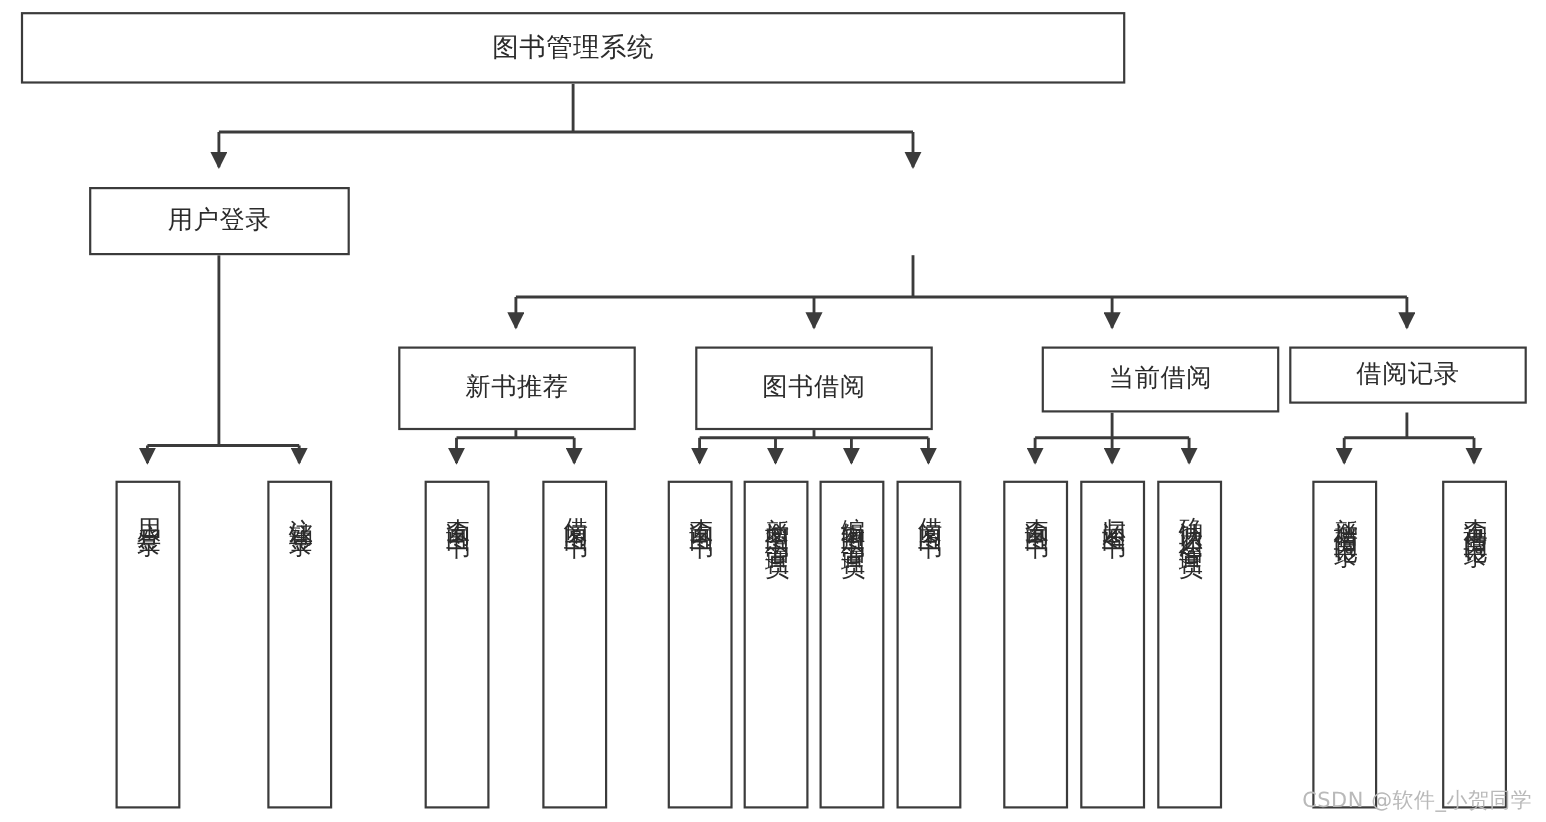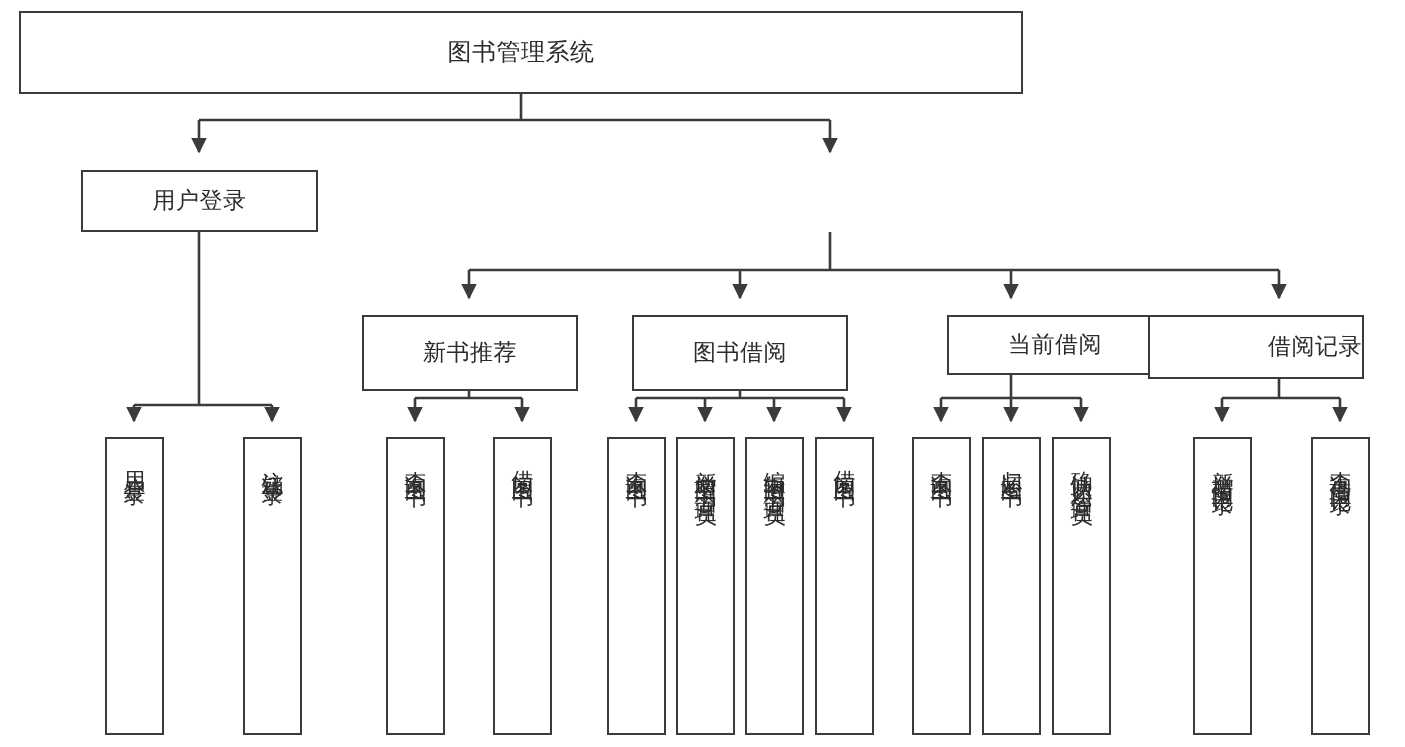--- a/index.html
+++ b/index.html
@@ -129,42 +129,42 @@
       <line x1="1011" y1="398" x2="1011" y2="421" marker-end="url(#arrow)"></line>
       <line x1="1081" y1="398" x2="1081" y2="421" marker-end="url(#arrow)"></line>
 
       <line x1="1279" y1="375" x2="1279" y2="398"></line>
       <line x1="1222" y1="398" x2="1340" y2="398"></line>
       <line x1="1222" y1="398" x2="1222" y2="421" marker-end="url(#arrow)"></line>
       <line x1="1340" y1="398" x2="1340" y2="421" marker-end="url(#arrow)"></line>
     </g>
   </svg>
 
-  <div class="node horiz root" style="left:19px; top:11px; width:1004px; height:83px;">
+  <div class="node horiz root" style="left:19px; top:11px; width:1004px; height:65px;">
     <span class="node-label">图书管理系统</span>
   </div>
 
   <div class="node horiz" style="left:81px; top:170px; width:237px; height:62px;">
     <span class="node-label">用户登录</span>
   </div>
 
 
   <div class="node horiz" style="left:362px; top:315px; width:216px; height:76px;">
     <span class="node-label">新书推荐</span>
   </div>
 
   <div class="node horiz" style="left:632px; top:315px; width:216px; height:76px;">
     <span class="node-label">图书借阅</span>
   </div>
 
   <div class="node horiz" style="left:903px; top:315px; width:216px; height:60px;margin-left:44px;">
     <span class="node-label">当前借阅</span>
   </div>
 
-  <div class="node horiz" style="left:1148px; top:315px; width:216px; height:64px;justify-content:flex-end;">
+  <div class="node horiz" style="left:1172px; top:315px; width:216px; height:52px;">
     <span class="node-label">借阅记录</span>
   </div>
 
   <div class="node leaf" style="left:105px; top:437px; width:59px; height:298px;">
     <span class="node-label">用户登录</span>
   </div>
 
   <div class="node leaf" style="left:243px; top:437px; width:59px; height:298px;">
     <span class="node-label">注销登录</span>
   </div>
@@ -206,14 +206,15 @@
   </div>
 
   <div class="node leaf" style="left:1193px; top:437px; width:59px; height:298px;">
     <span class="node-label">新增借阅记录</span>
   </div>
 
   <div class="node leaf" style="left:1311px; top:437px; width:59px; height:298px;">
     <span class="node-label">查询借阅记录</span>
   </div>
 
+  <div id="watermark">CSDN @软件_小贺同学</div>
 
 </div>
 
 </body></html>

